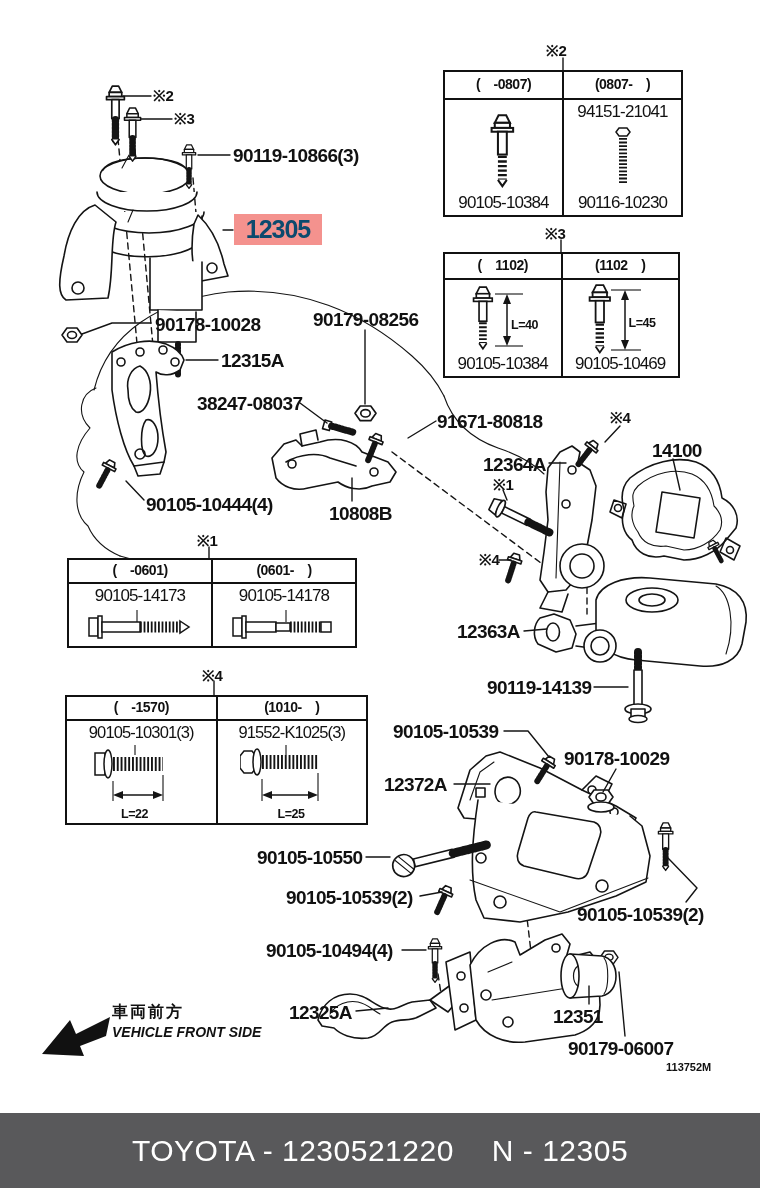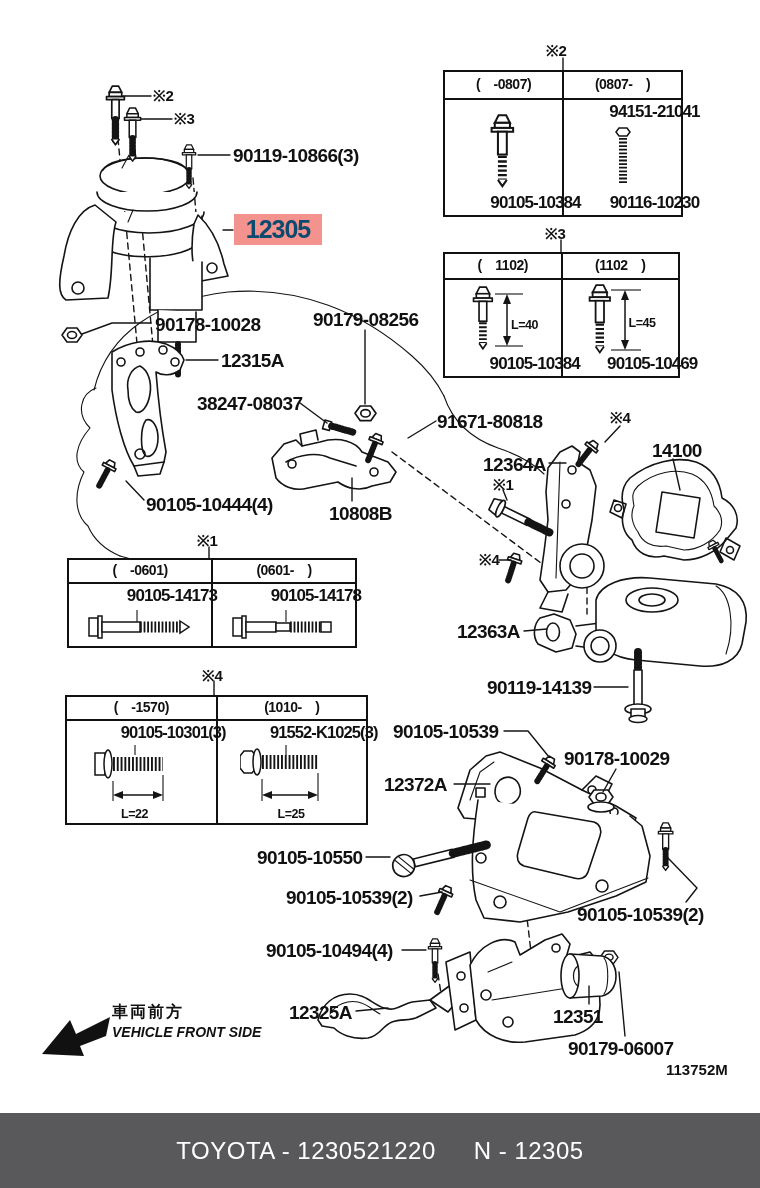--- a/index.html
+++ b/index.html
@@ -12,31 +12,31 @@
   .hl{position:absolute;width:88px;height:31px;background:#f4928e;color:#0c4a6e;
       font-weight:bold;font-size:25px;text-align:center;line-height:31px;letter-spacing:-1px;}
   .tbl{position:absolute;border:2px solid #111;background:#fff;box-sizing:border-box;}
   .th{display:flex;border-bottom:2px solid #111;}
   .hc{flex:1;text-align:center;font-weight:bold;font-size:14px;white-space:pre;
       letter-spacing:-0.5px;}
   .hc+.hc{border-left:2px solid #111;}
   .tb{display:flex;position:absolute;left:0;right:0;bottom:0;}
   .cell{flex:1;position:relative;}
   .cell+.cell{border-left:2px solid #111;}
-  .pn{position:absolute;bottom:2px;left:0;width:100%;text-align:center;font-weight:bold;
-      font-size:17px;letter-spacing:-0.9px;white-space:nowrap;margin-left:32px;}
+  .pn{position:absolute;bottom:2px;left:0;width:100%;text-align:center;font-weight:normal;
+      font-size:17px;letter-spacing:-0.9px;white-space:nowrap;}
   .pn.top{top:2px;bottom:auto;}
   .dim{position:absolute;font-weight:bold;font-size:12.5px;letter-spacing:-0.5px;}
   .cicon{position:absolute;}
   #footer{position:absolute;left:0;top:1113px;width:760px;height:75px;background:#59595b;
           display:flex;align-items:center;justify-content:center;gap:38px;}
-  #footer span{color:#fff;font-size:24px;letter-spacing:0.5px;white-space:nowrap;}
+  #footer span{color:#fff;font-size:30px;letter-spacing:0.5px;white-space:nowrap;}
   .jp{position:absolute;font-weight:bold;font-size:16px;letter-spacing:2px;}
   .en{position:absolute;font-weight:bold;font-size:14px;letter-spacing:0;font-style:italic;}
-  .code{position:absolute;font-weight:bold;font-size:15px;letter-spacing:0;}
+  .code{position:absolute;font-weight:bold;font-size:11px;letter-spacing:0;}
 </style>
 </head>
 <body>
 
 <div id="stage">
 
 <svg id="art" width="760" height="1188" viewBox="0 0 760 1188" fill="none" stroke="#141414" stroke-width="1.6" stroke-linejoin="round" stroke-linecap="round">
   <defs>
     <g id="boltV">
       <path d="M3,7 L6,1 H12 L15,7 Z" fill="#fff"></path>

